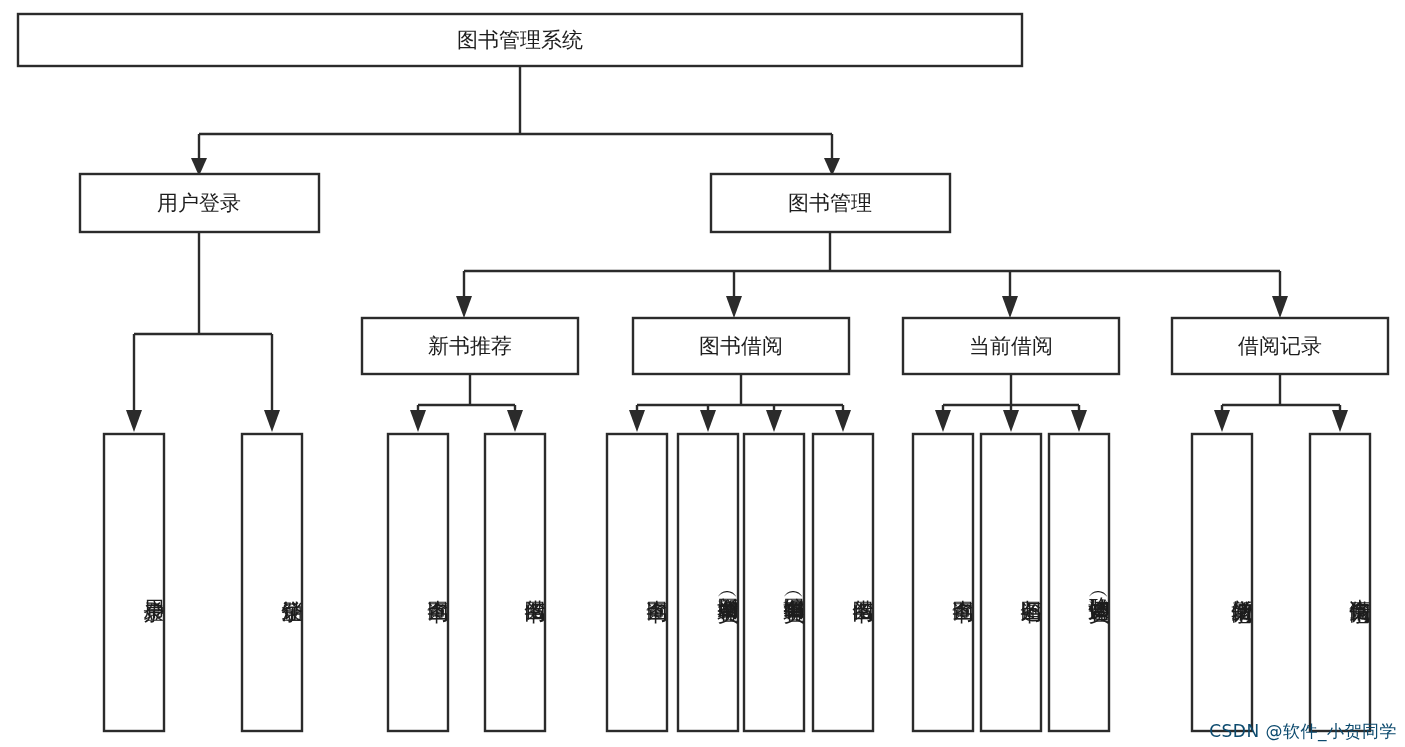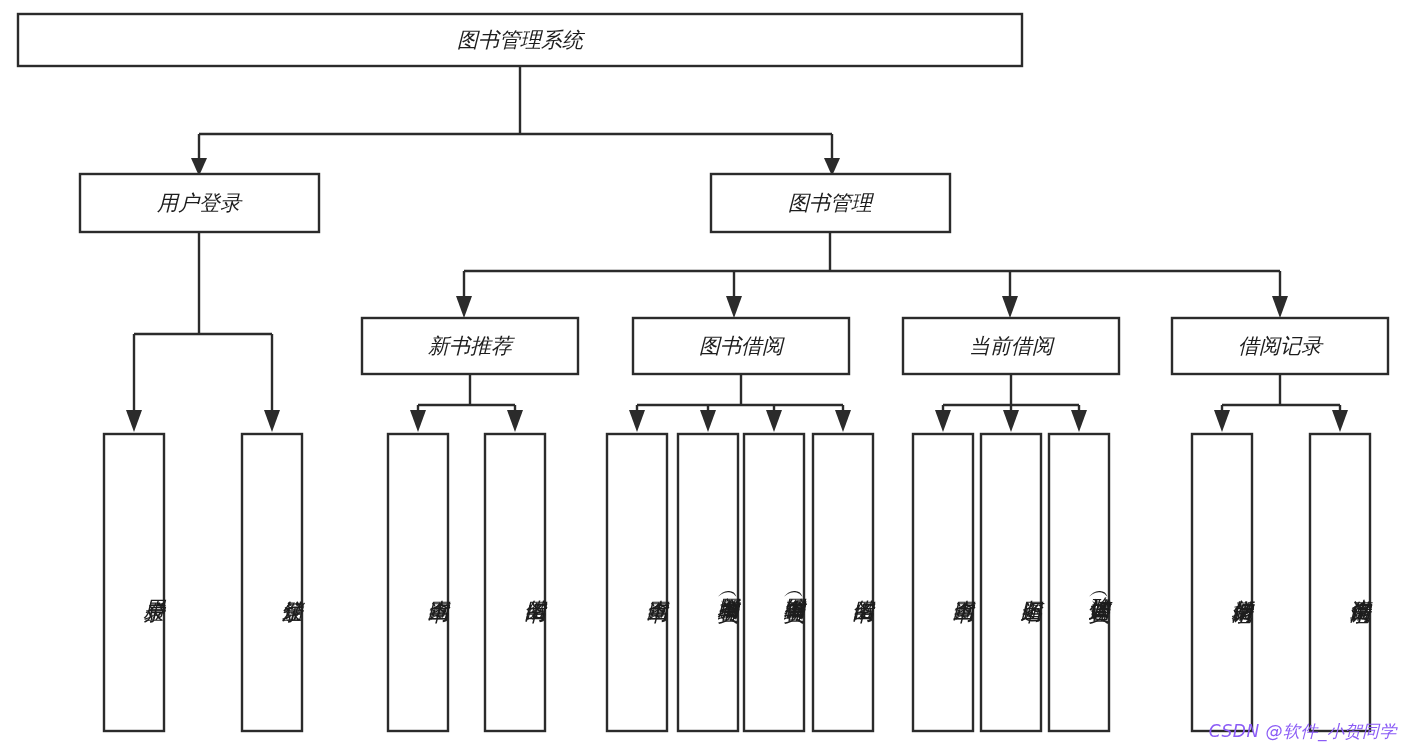--- a/index.html
+++ b/index.html
@@ -12,21 +12,20 @@
     width: 1405px;
     height: 747px;
     font-family: "DejaVu Sans", "Liberation Sans", sans-serif;
     overflow: hidden;
   }
   #diagram-root {
     position: relative;
     width: 1405px;
     height: 747px;
     background: #ffffff;
-    font-style: italic;
   }
   svg.chart-svg {
     position: absolute;
     left: 0;
     top: 0;
     width: 1405px;
     height: 747px;
     display: block;
   }
   .node-box {
@@ -65,21 +64,21 @@
     justify-content: center;
     white-space: pre;
     user-select: none;
   }
   .watermark {
     position: absolute;
     right: 8px;
     bottom: 4px;
     font-family: "DejaVu Sans", "Liberation Sans", sans-serif;
     font-size: 17px;
-    color: #8b5cf6;
+    color: #0c4a6e;
     letter-spacing: 0.5px;
     white-space: nowrap;
   }
 </style>
 </head>
 <body>
 
 <div id="diagram-root">
 
   <svg class="chart-svg" viewBox="0 0 1405 747" xmlns="http://www.w3.org/2000/svg">

